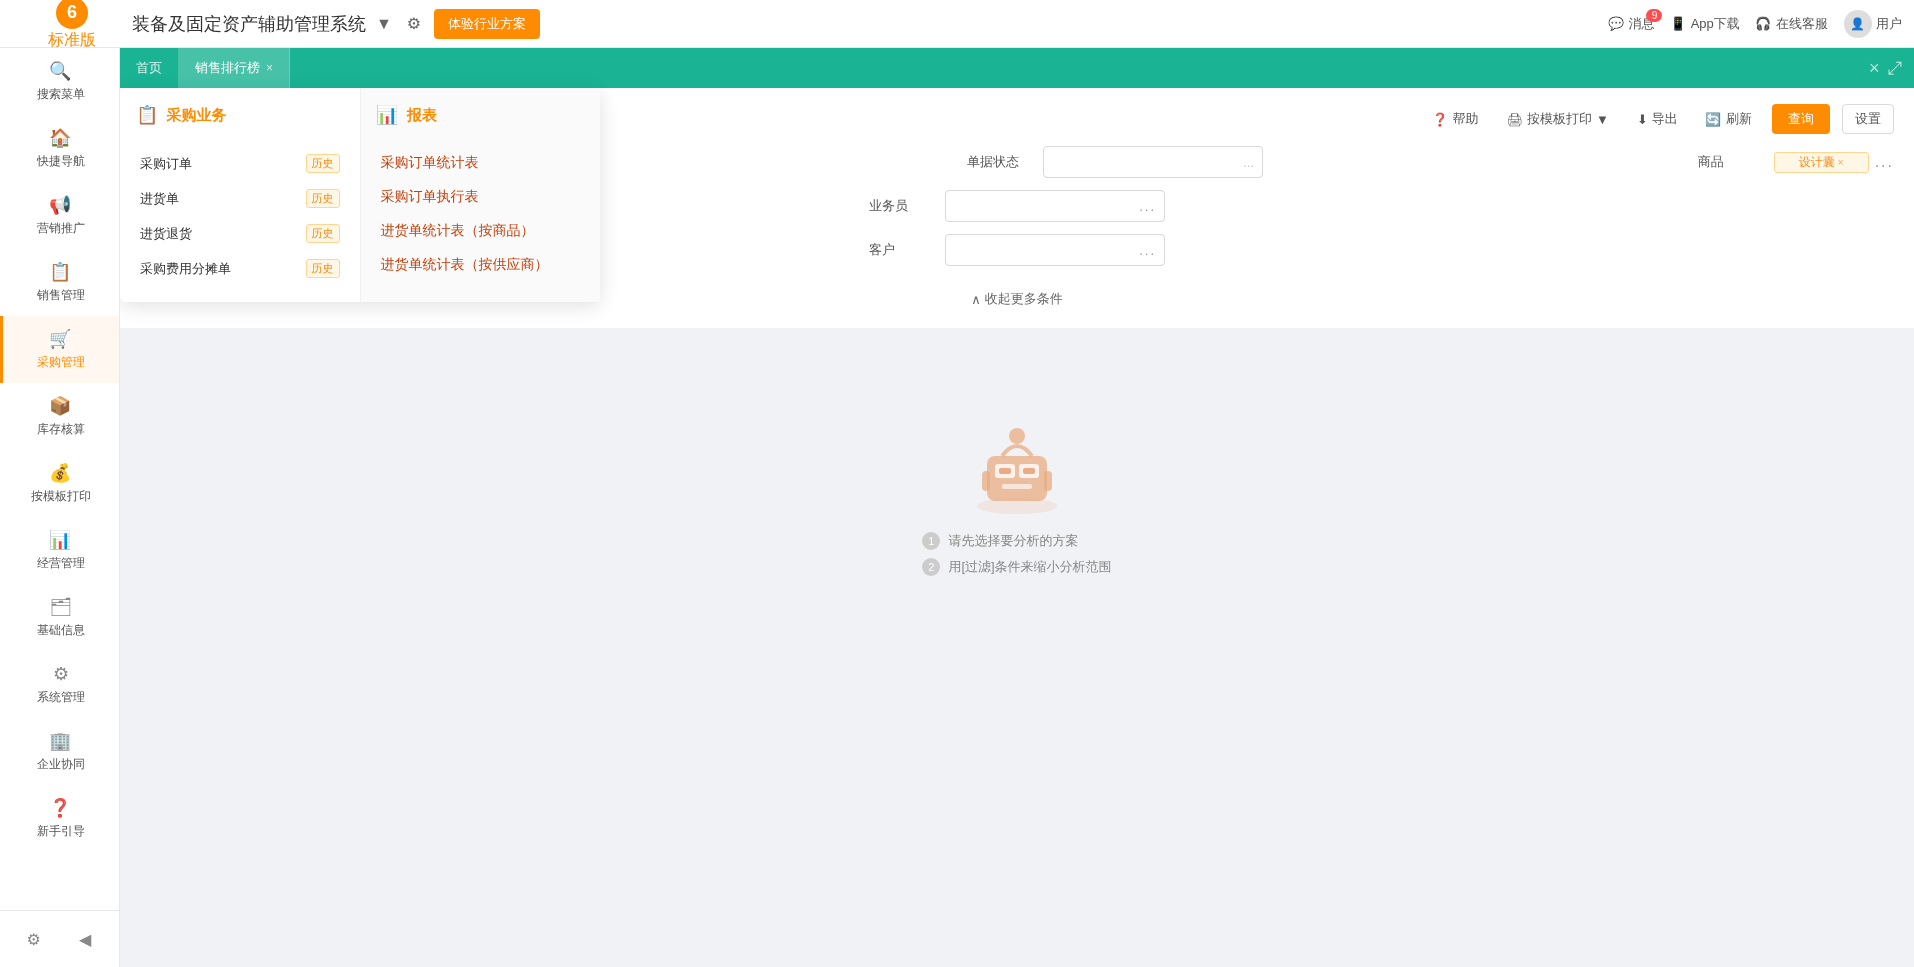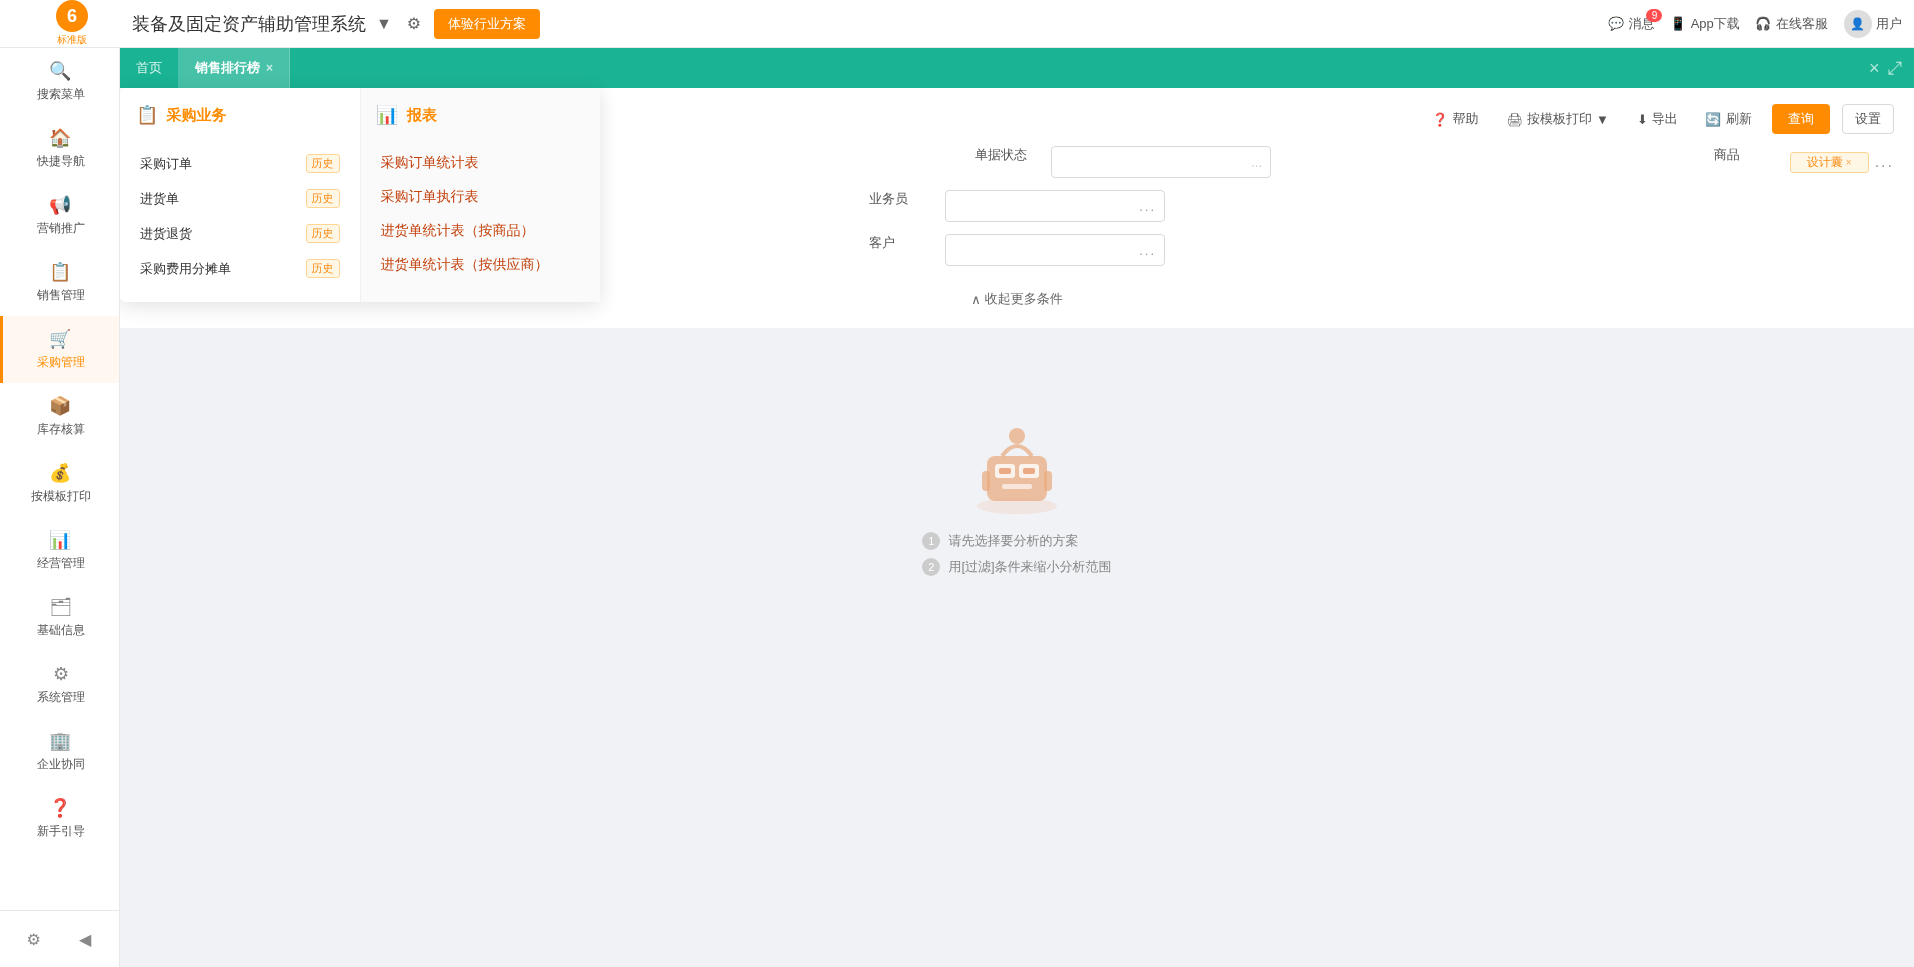--- a/index.html
+++ b/index.html
@@ -27,21 +27,21 @@
       height: 32px;
       background: #ff8c00;
       border-radius: 50%;
       display: flex;
       align-items: center;
       justify-content: center;
       color: white;
       font-size: 18px;
       font-weight: bold;
     }
-    .logo-text { font-size: 10px; color: #ff8c00; margin-top: 1px; }
+    .logo-text { font-size: 16px; color: #ff8c00; margin-top: 1px; }
     .header-middle {
       flex: 1;
       display: flex;
       align-items: center;
       gap: 8px;
     }
     .system-name {
       font-size: 18px;
       color: #333;
     }
@@ -196,21 +196,20 @@
       font-size: 13px;
       cursor: pointer;
       color: rgba(255,255,255,0.85);
       border-right: 1px solid rgba(255,255,255,0.2);
       white-space: nowrap;
       gap: 6px;
     }
     .tab-item.active {
       background: rgba(255,255,255,0.2);
       color: #fff;
-      font-weight: bold;
     }
     .tab-close {
       font-size: 12px;
       opacity: 0.7;
       cursor: pointer;
     }
     .tab-spacer { flex: 1; }
     .tab-right-btns {
       display: flex;
       align-items: center;
@@ -231,20 +230,21 @@
       overflow: auto;
       position: relative;
     }
     .filter-section {
       background: #fff;
       padding: 16px 20px 8px;
       margin-bottom: 8px;
     }
     .filter-row {
       display: flex;
+      align-items: center;
       gap: 16px;
       margin-bottom: 12px;
       flex-wrap: wrap;
     }
     .filter-label {
       font-size: 13px;
       color: #555;
       white-space: nowrap;
       min-width: 60px;
     }
@@ -274,21 +274,21 @@
       background: #fff;
       cursor: pointer;
       display: flex;
       align-items: center;
       justify-content: space-between;
     }
     .tag {
       background: #e6f7ff;
       border: 1px solid #91d5ff;
       border-radius: 3px;
-      padding: 1px 16px;
+      padding: 1px 24px;
       font-size: 12px;
       color: #1890ff;
       display: inline-flex;
       align-items: center;
       gap: 3px;
     }
     .tag.orange {
       background: #fff7e6;
       border-color: #ffd591;
       color: #fa8c16;

